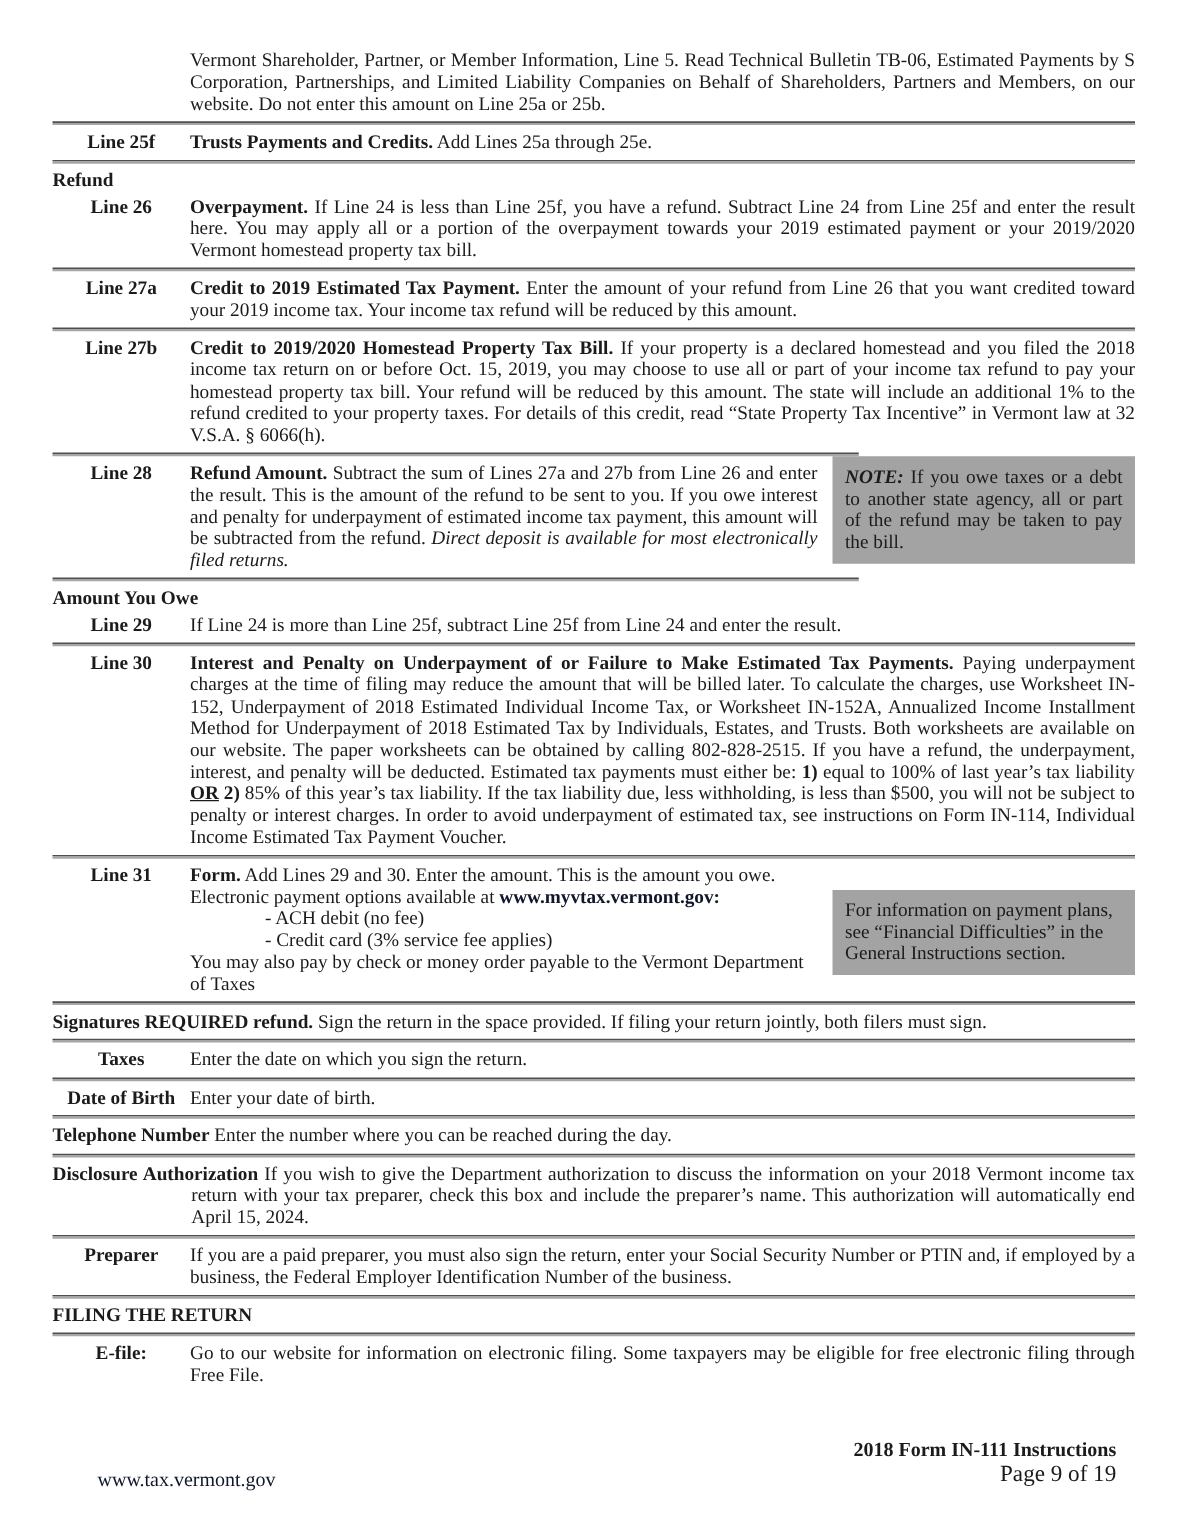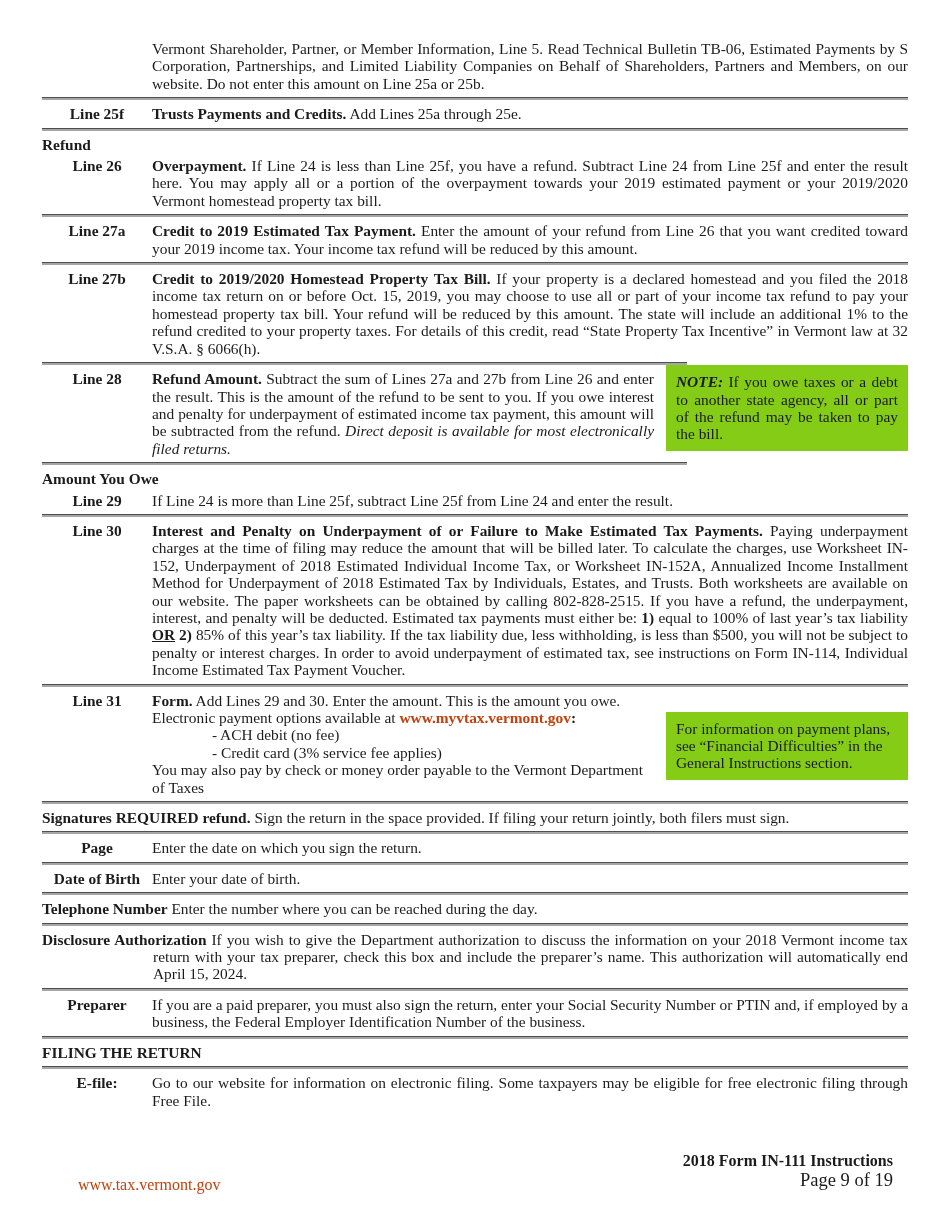--- a/index.html
+++ b/index.html
@@ -12,26 +12,26 @@
   .hr.short { width:645px; }
   .row { display:flex; margin:2px 0; }
   .lbl { width:110px; flex:0 0 110px; font-weight:bold;text-align:center; }
   .txt { flex:1; text-align:justify; }
   .txt.nojust { text-align:left; }
   b.lead { font-weight:bold; }
   .sec-header { font-weight:bold; margin:3px 0 4px 0; }
   .full { margin:2px 0; text-align:justify; }
   .hang { padding-left:111px; text-indent:-111px; }
   .inline-lbl { font-weight:bold; }
-  .gray-box { background:#84cc16; flex:0 0 222px; width:222px; margin-left:12px;
+  .gray-box { background:#a3a3a3; flex:0 0 222px; width:222px; margin-left:12px;
               padding:8px 10px; align-self:flex-start; }
   .gray-box.just { text-align:justify; }
   .note-lead { font-weight:bold; font-style:italic; }
   .indent1 { padding-left:60px; }
-  .link { color:#c2410c; text-decoration:none; cursor:pointer; }
+  .link { color:#0f172a; text-decoration:none; cursor:pointer; }
   .link.bold { font-weight:bold; }
   .u { text-decoration:underline; }
   .footer-title { position:absolute; right:57px; top:1152px; font-weight:bold; font-size:16px; }
   .footer-page  { position:absolute; right:57px; top:1172px; font-size:18.5px; }
   .footer-link  { position:absolute; left:78px;  top:1176px; font-size:16px; }
   .spacer-box-align { margin-top:20px; }
   .box-raise { margin-top:-5px; }
 </style>
 </head>
 <body>
@@ -112,21 +112,21 @@
       <div class="gray-box spacer-box-align">For information on payment plans, see “Financial Difficulties” in the General Instructions section.</div>
     </div>
 
     <div class="hr"></div>
 
     <div class="full"><span class="inline-lbl">Signatures REQUIRED refund.</span><span>  Sign the return in the space provided.  If filing your return jointly, both filers must sign.</span></div>
 
     <div class="hr"></div>
 
     <div class="row">
-      <div class="lbl">Page</div>
+      <div class="lbl">Taxes</div>
       <div class="txt nojust">Enter the date on which you sign the return.</div>
     </div>
 
     <div class="hr"></div>
 
     <div class="row">
       <div class="lbl">Date of Birth</div>
       <div class="txt nojust">Enter your date of birth.</div>
     </div>
 

